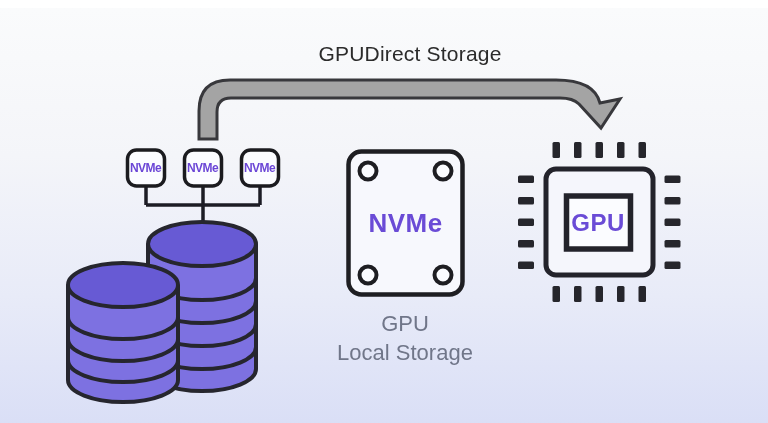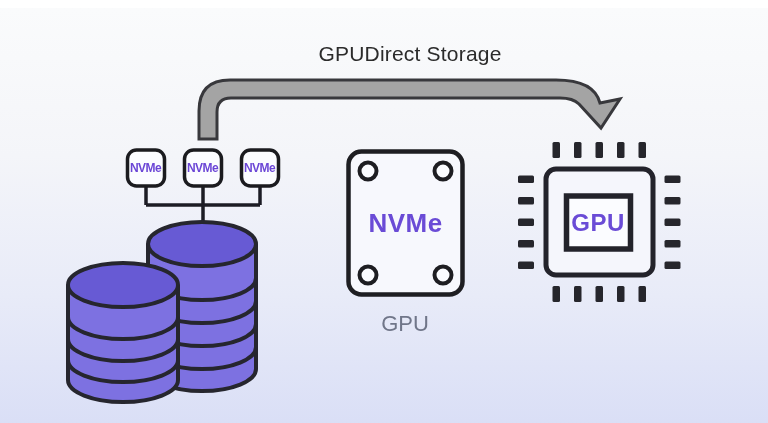--- a/index.html
+++ b/index.html
@@ -123,16 +123,17 @@
   <div class="label title">GPUDirect Storage</div>
 
   <div class="label nvme-node-label node-1">NVMe</div>
   <div class="label nvme-node-label node-2">NVMe</div>
   <div class="label nvme-node-label node-3">NVMe</div>
 
   <div class="label card-label">NVMe</div>
 
   <div class="label caption">
     <span>GPU</span><br>
+    <span>Local Storage</span>
   </div>
 
   <div class="label chip-label">GPU</div>
 </div>
 
 </body></html>

